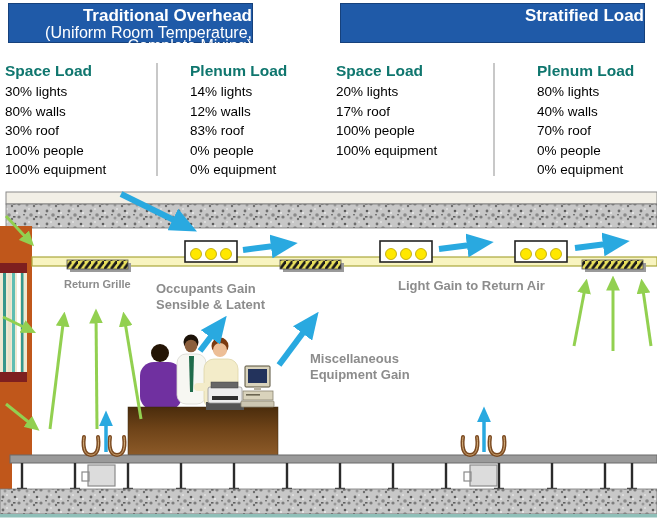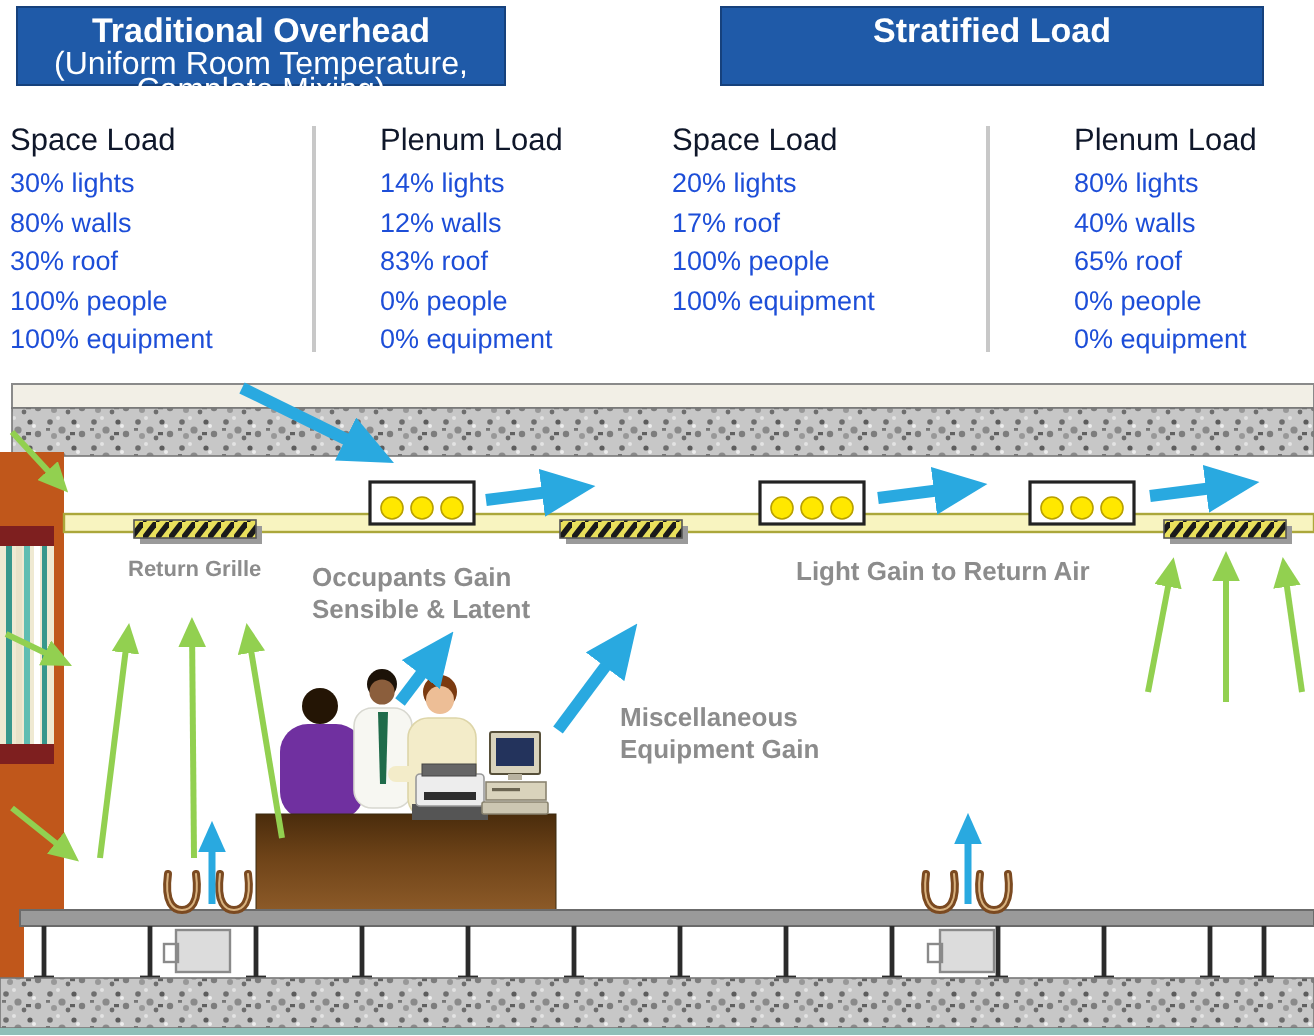--- a/index.html
+++ b/index.html
@@ -2,29 +2,29 @@
 <html><head>
 <meta charset="utf-8">
 <style>
   html,body{margin:0;padding:0;background:#fff;}
   .stage{
     position:relative;width:657px;height:518px;overflow:hidden;
     background:#fff;font-family:"Liberation Sans",sans-serif;
   }
   .hdr-bar{
     position:absolute;top:3px;height:40px;background:#1F5AA8;border:1px solid #16417C;
-    color:#fff;text-align:center;box-sizing:border-box;padding-top:1px;
+    color:#fff;text-align:right;box-sizing:border-box;padding-top:1px;
   }
   .hdr-title{font-size:17px;font-weight:bold;line-height:21px;}
   .hdr-sub{font-size:16px;line-height:13px;}
   .bar1{left:8px;width:245px;}
-  .bar2{left:360px;width:272px;}
+  .bar2{left:340px;width:305px;}
   .col{position:absolute;top:60px;}
-  .col-h{font-size:15.5px;font-weight:normal;color:#0f172a;line-height:22px;}
-  .col-i{font-size:13.5px;color:#1d4ed8;line-height:19.5px;}
+  .col-h{font-size:15.5px;font-weight:bold;color:#0f766e;line-height:22px;}
+  .col-i{font-size:13.5px;color:#000000;line-height:19.5px;}
   .vdiv{position:absolute;width:2px;background:#C8C8C8;top:63px;height:113px;}
   .c1{left:5px;} .c2{left:190px;} .c3{left:336px;} .c4{left:537px;}
   .d1{left:156px;} .d2{left:493px;}
   svg.diagram{position:absolute;left:0;top:188px;}
   text.lbl{fill:#8C8C8C;font-weight:bold;font-family:"Liberation Sans",sans-serif;}
 </style>
 </head>
 <body>
 
 <div class="stage">
@@ -59,21 +59,21 @@
     <div class="col-i">20% lights</div>
     <div class="col-i">17% roof</div>
     <div class="col-i">100% people</div>
     <div class="col-i">100% equipment</div>
   </div>
   <div class="vdiv d2"></div>
   <div class="col c4">
     <div class="col-h">Plenum Load</div>
     <div class="col-i">80% lights</div>
     <div class="col-i">40% walls</div>
-    <div class="col-i">65% roof</div>
+    <div class="col-i">70% roof</div>
     <div class="col-i">0% people</div>
     <div class="col-i">0% equipment</div>
   </div>
 
   <svg class="diagram" width="657" height="330" viewBox="0 188 657 330">
     <defs>
       <pattern id="speckle" width="22" height="13" patternUnits="userSpaceOnUse">
         <rect width="22" height="13" fill="#C7C7C7"></rect>
         <circle cx="3" cy="3" r="1.4" fill="#6e6e6e"></circle>
         <circle cx="9" cy="7" r="1.8" fill="#8a8a8a"></circle>

